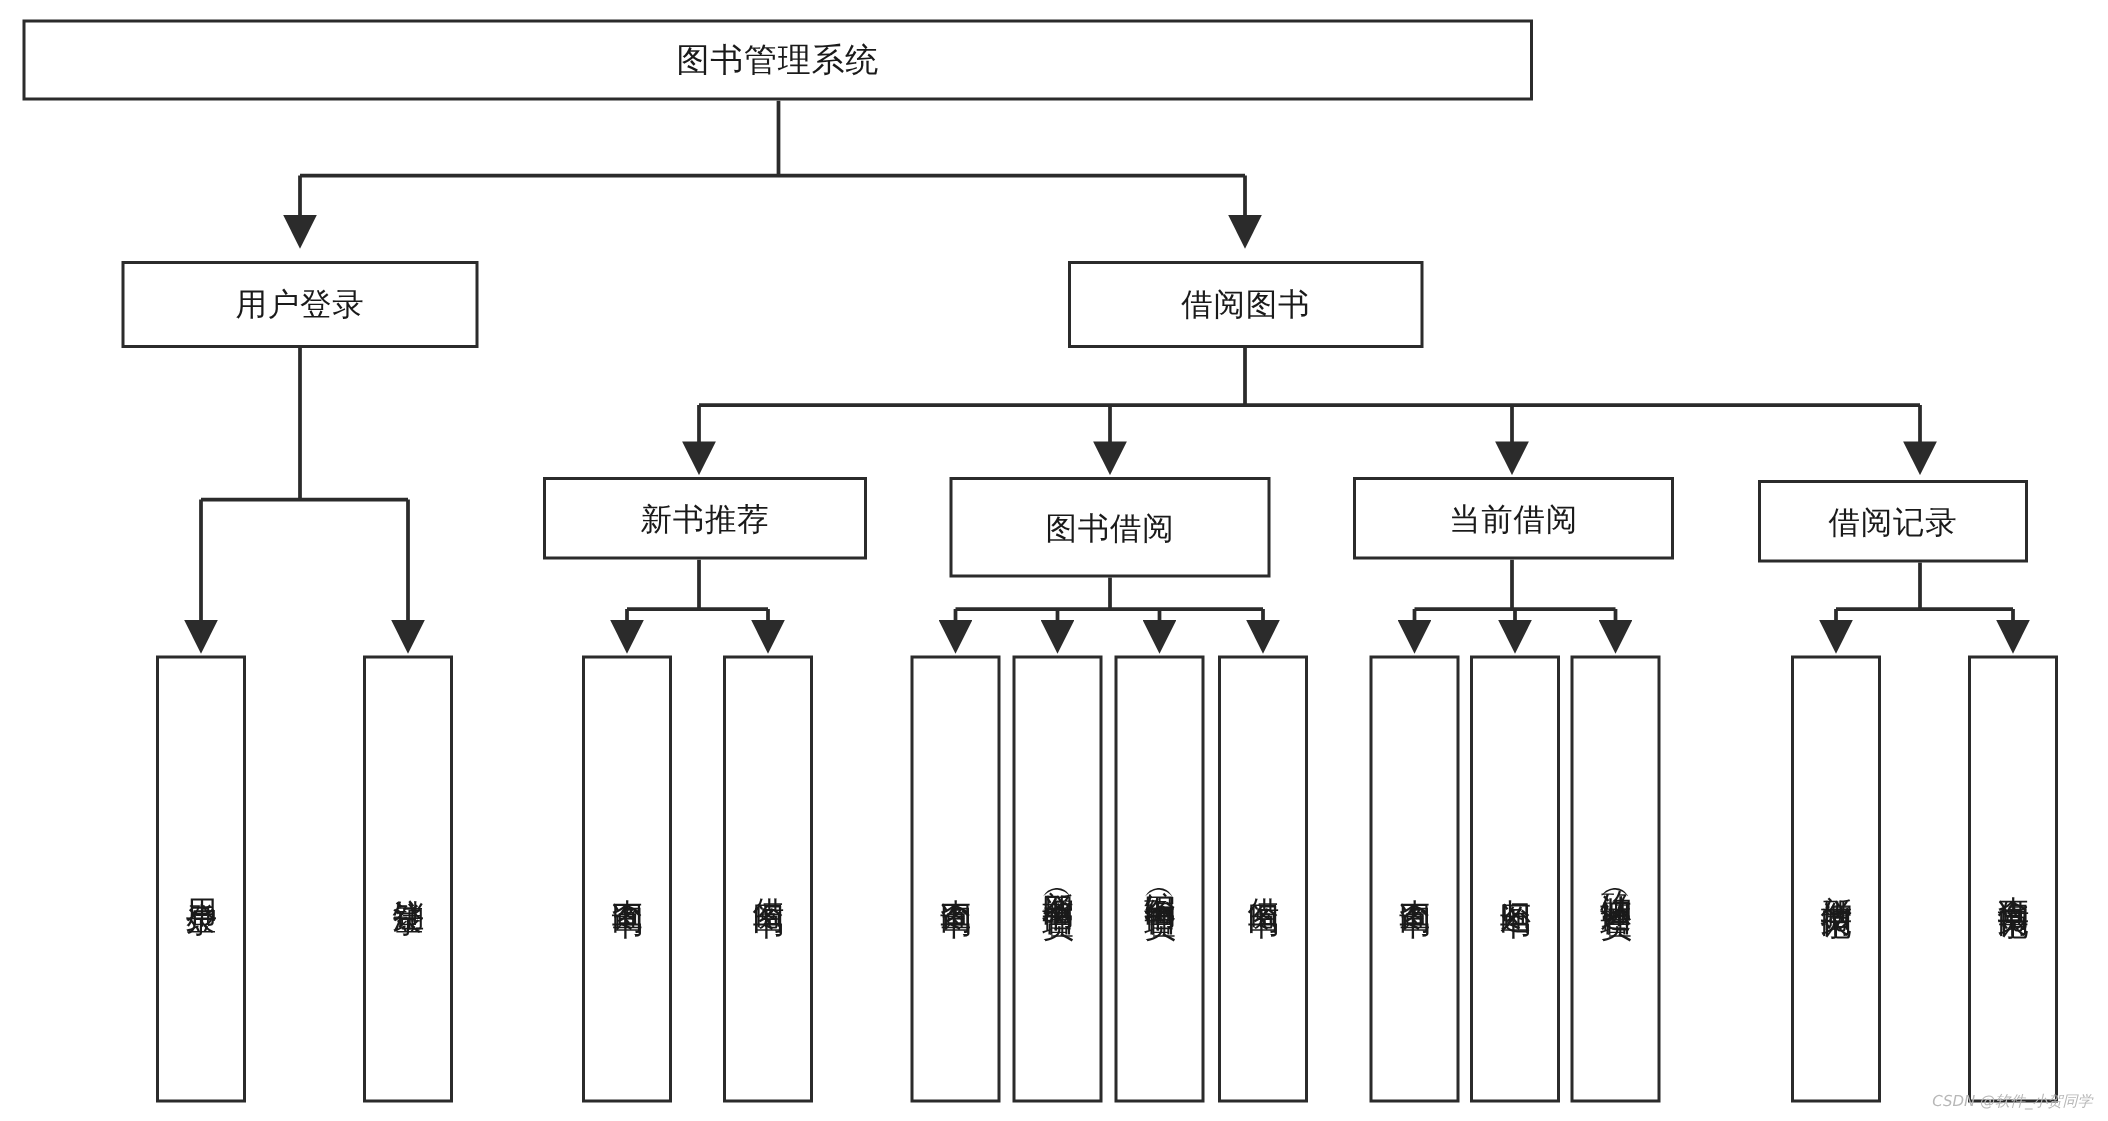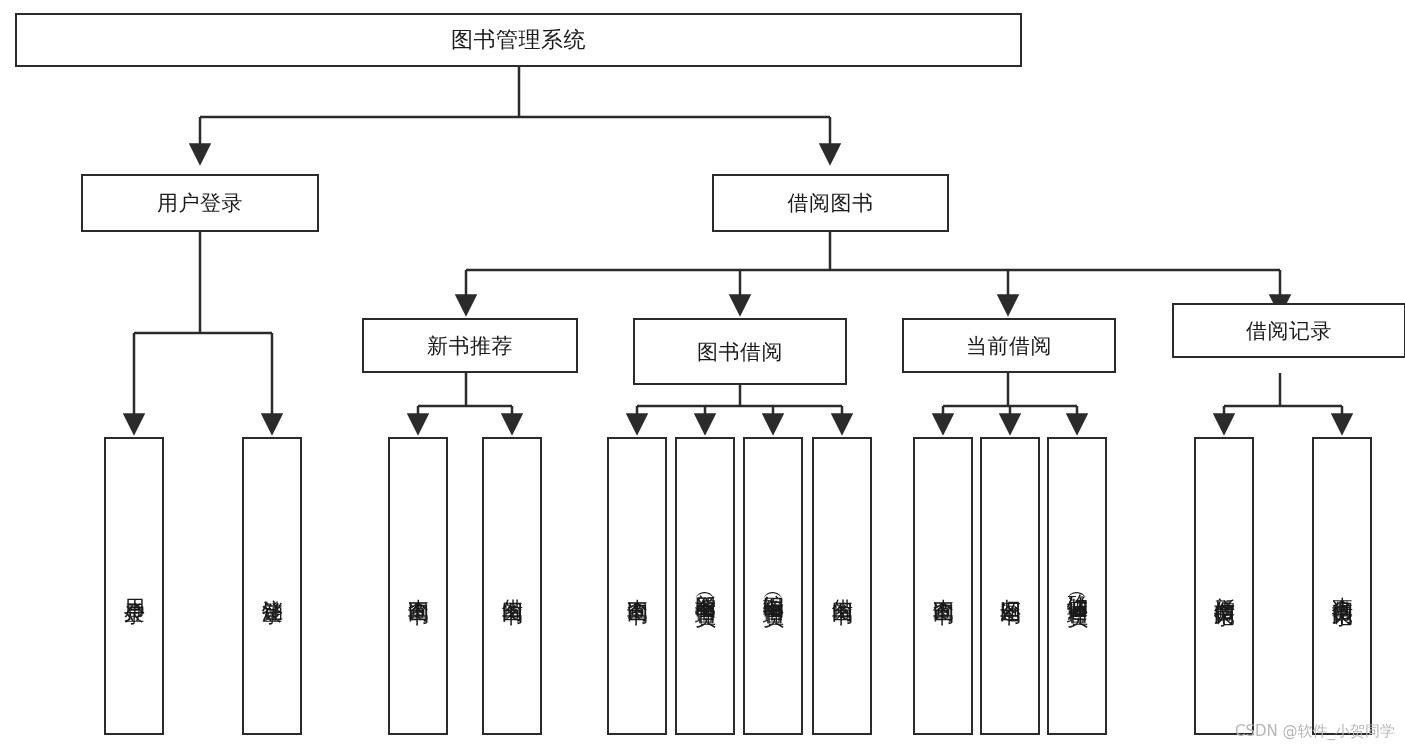--- a/index.html
+++ b/index.html
@@ -46,25 +46,26 @@
     text-orientation: upright;
     font-size: 21px;
     line-height: 1.18;
     letter-spacing: 2px;
     text-align: center;
   }
   .watermark {
     position: absolute;
     right: 10px;
     bottom: 6px;
-    font-size: 15px;
+    font-size: 10px;
     color: #b8b8b8;
     z-index: 5;
     white-space: nowrap;
     font-family: "DejaVu Sans", "Liberation Sans", sans-serif;
+    font-style: italic;
   }
 </style>
 </head>
 <body>
 
 <div id="canvas">
 
   <svg class="edges" viewBox="0 0 1405 747">
     <defs>
       <marker id="arrow" viewBox="0 0 12 12" refX="10" refY="6" markerWidth="9" markerHeight="9" orient="auto-start-reverse">
@@ -129,21 +130,21 @@
 
   <div class="node node-h" style="left:362px; top:318px; width:216px; height:55px;">
     <span>新书推荐</span>
   </div>
   <div class="node node-h" style="left:633px; top:318px; width:214px; height:67px;">
     <span>图书借阅</span>
   </div>
   <div class="node node-h" style="left:902px; top:318px; width:214px; height:55px;text-align:center;">
     <span>当前借阅</span>
   </div>
-  <div class="node node-h" style="left:1172px; top:303px; width:234px; height:55px;">
+  <div class="node node-h" style="left:1172px; top:320px; width:180px; height:55px;">
     <span>借阅记录</span>
   </div>
 
   <div class="node node-v" style="left:104px; top:437px; width:60px; height:298px;">
     <span>用户登录</span>
   </div>
   <div class="node node-v" style="left:242px; top:437px; width:60px; height:298px;">
     <span>注销登录</span>
   </div>
 

